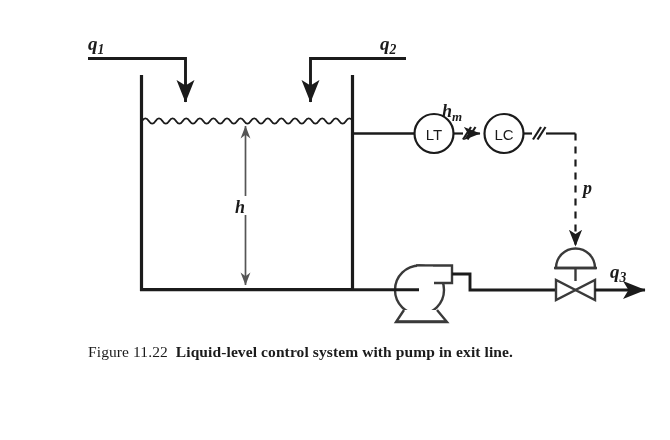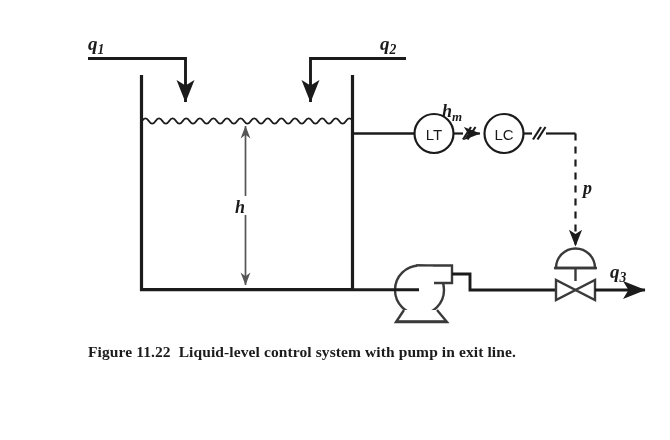--- a/index.html
+++ b/index.html
@@ -30,21 +30,21 @@
     left: 88px;
     top: 341px;
     width: 520px;
     font-family: "Liberation Serif", serif;
     font-size: 15.5px;
     line-height: 1.38;
     color: #1b1b1b;
     letter-spacing: 0.1px;
   }
   .cap-label {
-    font-weight: bold;
+    font-weight: normal;
   }
   .cap-text {
     font-weight: bold;
   }
   
   .lbl-var {
     font-family: "Liberation Serif", serif;
     font-style: italic;
     font-weight: bold;
     fill: #1b1b1b;

